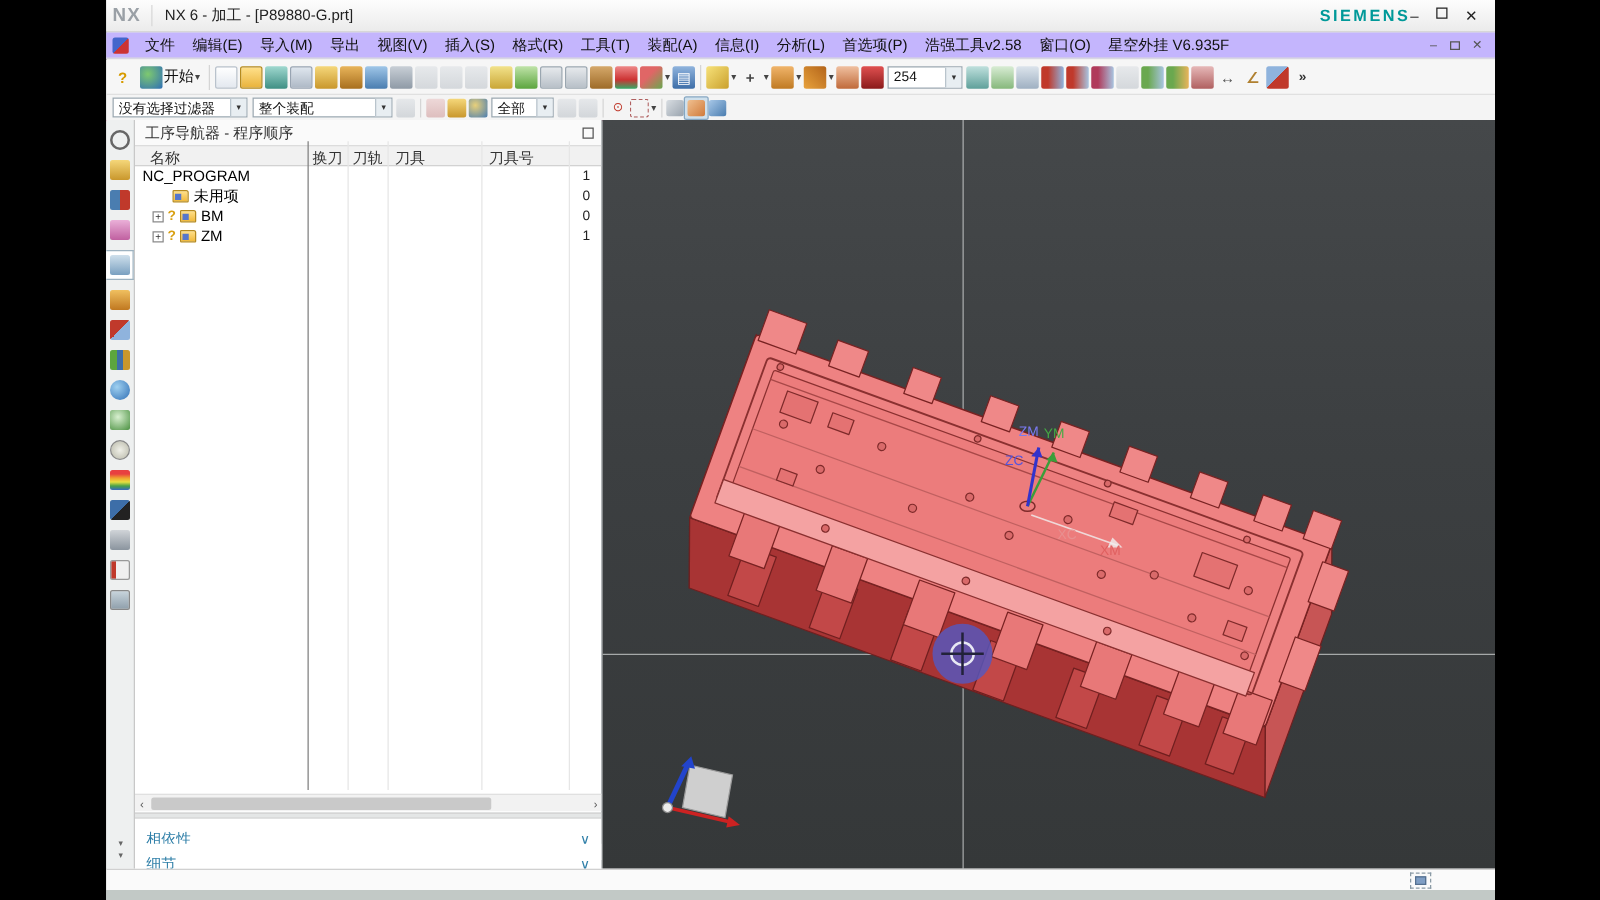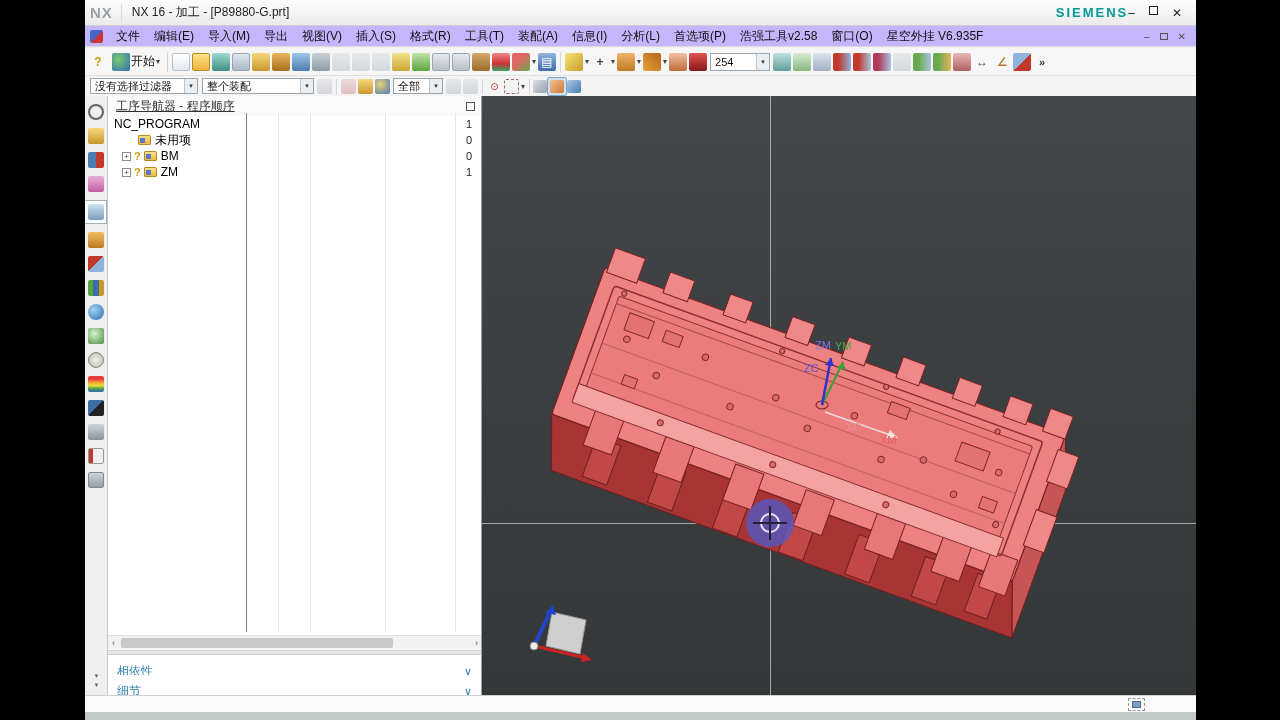--- a/index.html
+++ b/index.html
@@ -61,21 +61,21 @@
   .ric { width:16px; height:16px; margin:8px auto 8px auto; border-radius:2px; }
   .ric-active-wrap { width:22px; margin:2px 0; background:#fff; border:1px solid #9db2c0; border-left:none;
     padding:3px 0; }
   .res-arrows { position:absolute; bottom:6px; left:0; width:23px; text-align:center; font-size:7px;
     color:#666; line-height:9px; }
 
   
   .panel { position:absolute; left:23px; top:0; width:374px; height:599px; background:#fff;
     border-right:1px solid #9aa0a3; overflow:hidden; }
   .panel-header { height:20px; display:flex; align-items:center; font-size:12px; color:#333;
-    padding:0 6px 0 8px; background:#fafafa; justify-content:space-between;text-decoration:underline; }
+    padding:0 6px 0 8px; background:#fafafa; justify-content:space-between; }
   .pin-box { width:9px; height:9px; border:1px solid #555; }
   .colhead { position:relative; height:17px; background:#f1f1f1; border-top:1px solid #dcdcdc;
     border-bottom:1px solid #d2d2d2; font-size:12px; color:#333; }
   .colhead span { position:absolute; top:1px; }
   .tree { position:relative; height:502px; }
   .trow { position:relative; height:16px; font-size:12px; color:#000; display:flex; align-items:center; }
   .trow .rv { position:absolute; right:1px; width:14px; text-align:left; color:#222; font-size:11px; }
   .expand-box { width:9px; height:9px; border:1px solid #8a8a8a; background:#fff; font-size:8px;
     line-height:7px; text-align:center; color:#333; margin-right:3px; flex:0 0 9px; }
   .status-q { color:#d8a012; font-weight:bold; font-size:11px; margin-right:3px; }
@@ -110,21 +110,21 @@
   .bottom-gray { position:absolute; left:0; top:712px; width:1111px; height:8px; background:#c2c9c6; }
 </style>
 </head>
 <body>
 
 <div id="screen">
 <div id="app">
 
   <div class="titlebar">
     <span class="nxlogo">NX</span>
-    <span class="title-text">NX 16 - 加工 - [P89880-G.prt]</span>
+    <span class="title-text">NX 6 - 加工 - [P89880-G.prt]</span>
     <span class="tspacer"></span>
     <span class="brand">SIEMENS</span>
     <span class="winctl">
       <span>–</span>
       <span class="restore-box"></span>
       <span>✕</span>
     </span>
   </div>
 
   <div class="menubar">
@@ -264,20 +264,27 @@
       <div class="ric" style="background:linear-gradient(#d0d4d8,#8a949e)"></div>
       <div class="ric" style="background:linear-gradient(90deg,#c0392b 30%,#f0f0f0 30%);border:1px solid #999"></div>
       <div class="ric" style="background:linear-gradient(#c8d4dc,#90a0ac);border:1px solid #888"></div>
       <div class="res-arrows">▾<br>▾</div>
     </div>
 
     <div class="panel">
       <div class="panel-header">
         <span>工序导航器 - 程序顺序</span>
         <span class="pin-box"></span>
+      </div>
+      <div class="colhead">
+        <span style="left:12px">名称</span>
+        <span style="left:142px">换刀</span>
+        <span style="left:174px">刀轨</span>
+        <span style="left:208px">刀具</span>
+        <span style="left:283px">刀具号</span>
       </div>
       <div class="tree">
         <div class="trow" style="padding-left:6px">
           <span>NC_PROGRAM</span>
           <span class="rv">1</span>
         </div>
         <div class="trow" style="padding-left:30px">
           <span class="folder"></span>
           <span>未用项</span>
           <span class="rv">0</span>

